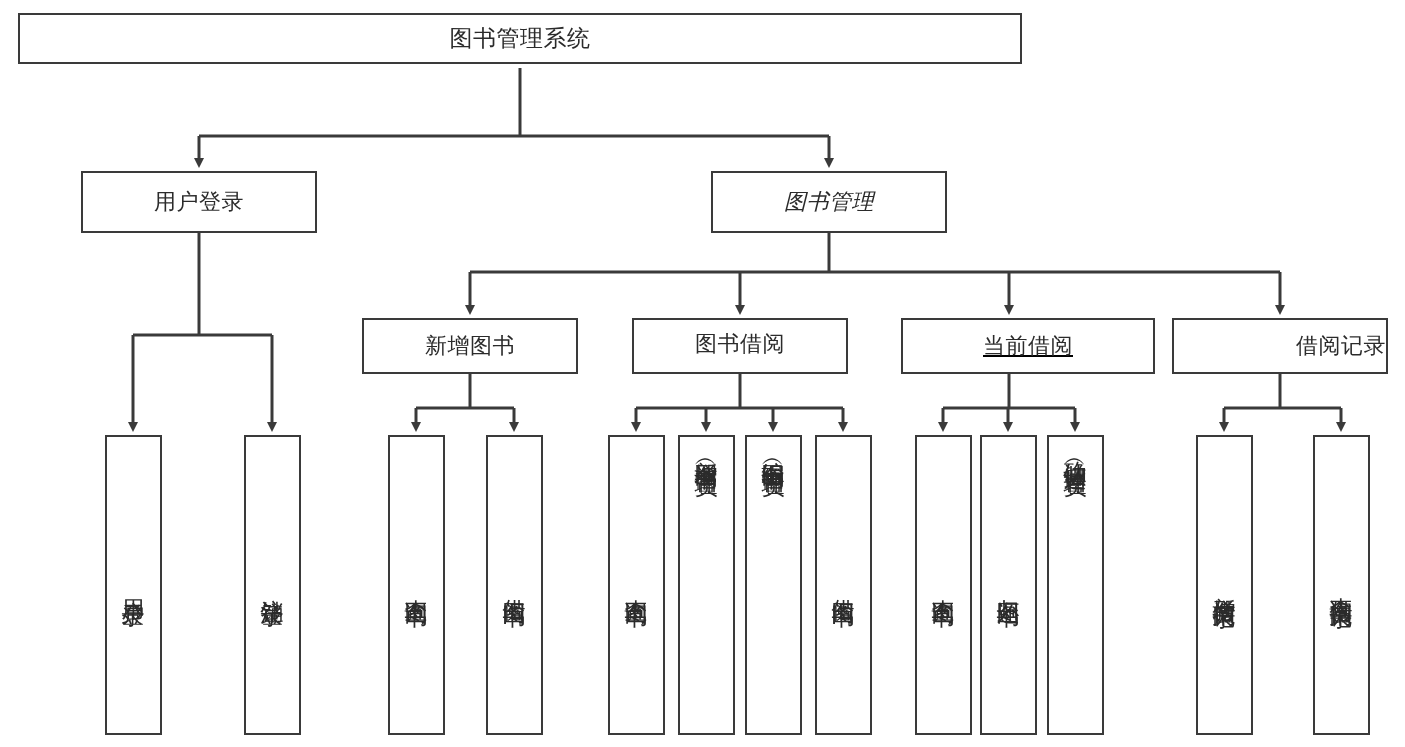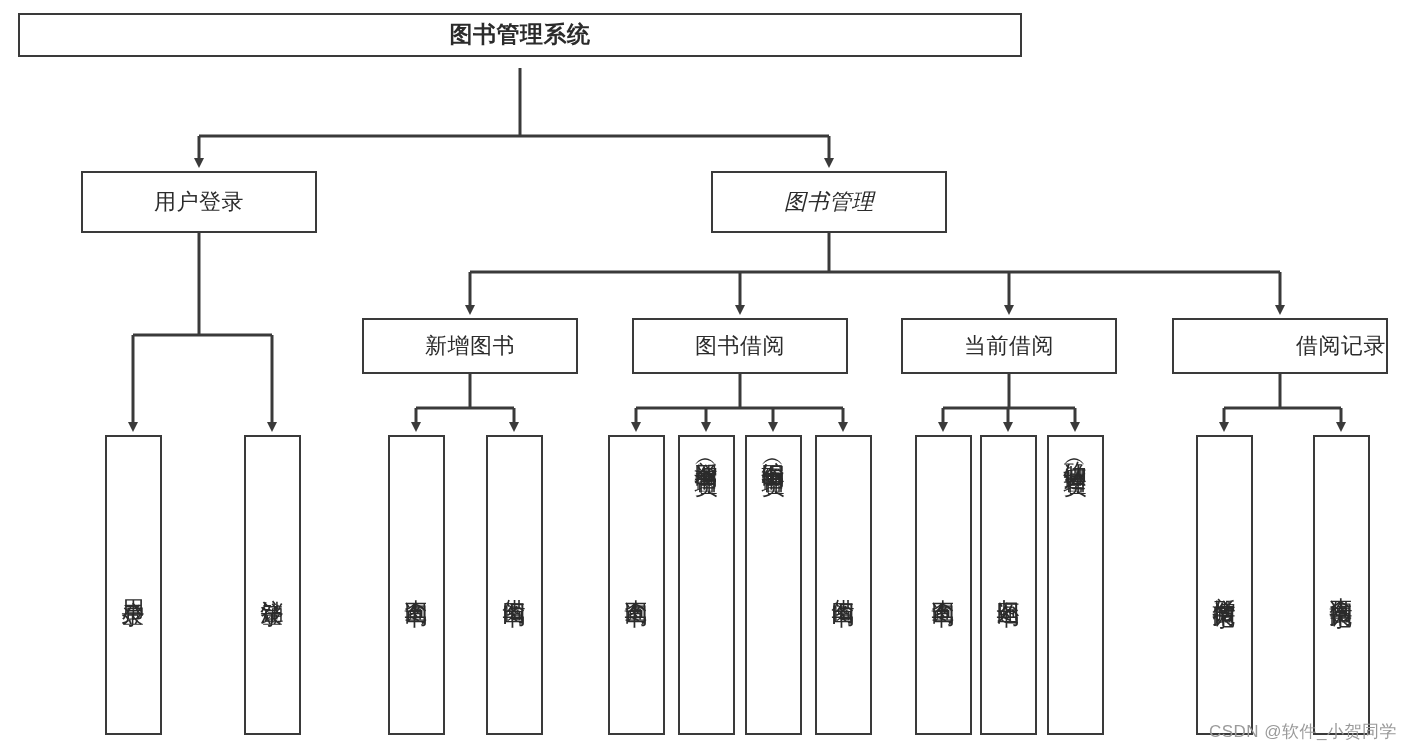--- a/index.html
+++ b/index.html
@@ -123,36 +123,36 @@
         <line x1="1075" y1="408" x2="1075" y2="423" stroke="#3a3a3a" stroke-width="3" marker-end="url(#arrowhead)"></line>
         <g></g>
         <line x1="1280" y1="374" x2="1280" y2="408" stroke="#3a3a3a" stroke-width="3"></line>
         <line x1="1224" y1="408" x2="1341" y2="408" stroke="#3a3a3a" stroke-width="3"></line>
         <line x1="1224" y1="408" x2="1224" y2="423" stroke="#3a3a3a" stroke-width="3" marker-end="url(#arrowhead)"></line>
         <line x1="1341" y1="408" x2="1341" y2="423" stroke="#3a3a3a" stroke-width="3" marker-end="url(#arrowhead)"></line>
       </g>
   </svg>
 
   <div id="node-layer">
-      <div class="node-box node-h node-root" style="left: 18px; top: 13px; width: 1004px; height: 44px; font-weight: bold;">
+      <div class="node-box node-h node-root" style="left: 18px; top: 13px; width: 1004px; height: 51px;">
         <span class="node-label">图书管理系统</span>
       </div>
       <div class="node-box node-h" style="left: 81px; top: 171px; width: 236px; height: 62px;">
         <span class="node-label">用户登录</span>
       </div>
       <div class="node-box node-h" style="left: 711px; top: 171px; width: 236px; height: 62px; font-style: italic;">
         <span class="node-label">图书管理</span>
       </div>
       <div class="node-box node-h" style="left: 362px; top: 318px; width: 216px; height: 56px;">
         <span class="node-label">新增图书</span>
       </div>
-      <div class="node-box node-h" style="left: 632px; top: 318px; width: 216px; height: 56px;">
+      <div class="node-box node-h" style="left: 632px; top: 318px; width: 216px; height: 56px; font-family: Liberation Mono, monospace;">
         <span class="node-label">图书借阅</span>
       </div>
-      <div class="node-box node-h" style="left: 901px; top: 318px; width: 216px; height: 56px;">
+      <div class="node-box node-h" style="left: 901px; top: 318px; width: 254px; height: 56px; text-decoration: underline;">
         <span class="node-label">当前借阅</span>
       </div>
       <div class="node-box node-h" style="left: 1172px; top: 318px; width: 216px; height: 56px; justify-content: flex-end;">
         <span class="node-label">借阅记录</span>
       </div>
       <div class="node-box node-v center-v" style="left: 105px; top: 435px; width: 57px; height: 300px;">
         <span class="node-label">用户登录</span>
       </div>
       <div class="node-box node-v center-v" style="left: 244px; top: 435px; width: 57px; height: 300px;">
         <span class="node-label">注销登录</span>
@@ -185,14 +185,13 @@
         <span class="node-label">确认归还（管理员）</span>
       </div>
       <div class="node-box node-v center-v" style="left: 1196px; top: 435px; width: 57px; height: 300px;">
         <span class="node-label">新增借阅记录</span>
       </div>
       <div class="node-box node-v center-v" style="left: 1313px; top: 435px; width: 57px; height: 300px;">
         <span class="node-label">查询借阅记录</span>
       </div>
     </div>
 
-  <div id="watermark">CSDN @软件_小贺同学</div>
 </div>
 
 </body></html>

